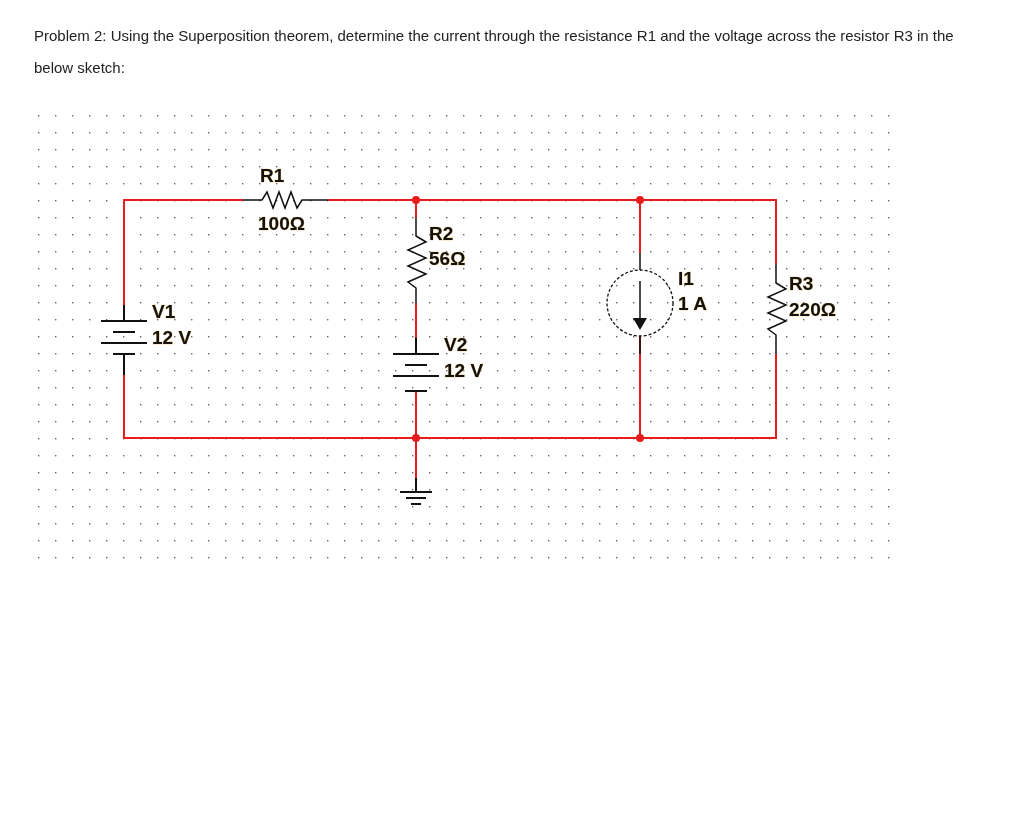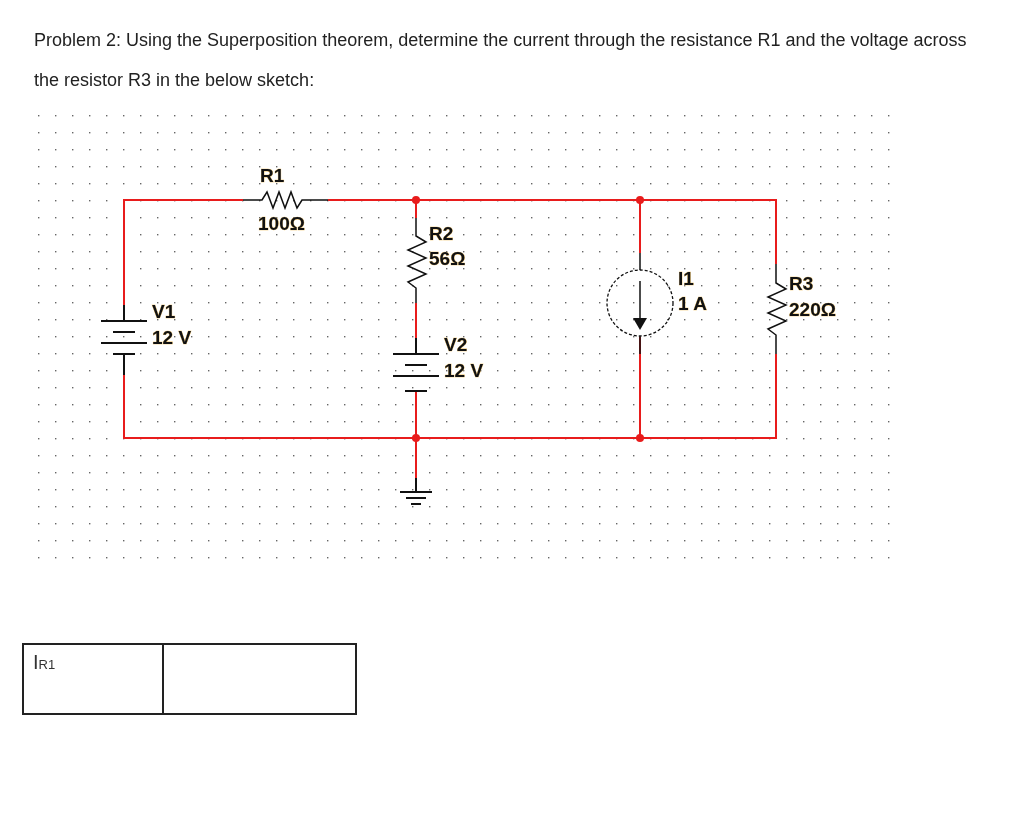--- a/index.html
+++ b/index.html
@@ -1,20 +1,20 @@
 <!DOCTYPE html>
 <html><head>
 <meta charset="utf-8">
 <style>
   html, body { margin: 0; padding: 0; background: #ffffff; }
   body { width: 1024px; height: 813px; position: relative; overflow: hidden;
          font-family: "DejaVu Sans", sans-serif; color: #222; }
   .problem { position: absolute; left: 34px; top: 20px; width: 960px;
-             font-family: "Liberation Sans", sans-serif; font-size: 18px;
-             line-height: 40px; color: #222; }
+             font-family: "Liberation Sans", sans-serif; font-size: 15px;
+             line-height: 32px; color: #222; }
   #schematic { position: absolute; left: 0; top: 0; }
   .lbl { font-family: "Liberation Sans", sans-serif; font-weight: bold; font-size: 19px;
          fill: #111; stroke: #f0c060; stroke-width: 0.6px; paint-order: stroke; }
   table.answers { position: absolute; left: 22px; top: 643px; border-collapse: collapse;
                   font-family: "Liberation Sans", sans-serif; }
   table.answers td { border: 2px solid #222; height: 56px; vertical-align: top; padding: 6px 9px; }
   table.answers td.k { width: 120px; font-size: 20px; color: #333; }
   table.answers td.v { width: 173px; }
   .sub { font-size: 13px; }
 </style>
@@ -1474,18 +1474,14 @@
     <line x1="640" y1="281" x2="640" y2="318" stroke="#111" stroke-width="1.5"></line>
     <polygon points="633,318 647,318 640,330" fill="#111"></polygon>
     <line x1="640" y1="336" x2="640" y2="354" stroke="#111" stroke-width="1.5"></line>
   </g>
   <text class="lbl" x="678" y="285">I1</text>
   <text class="lbl" x="678" y="310">1 A</text>
 </svg>
 
 <table class="answers">
   <tbody>
-      <tr>
-    <td class="k"><span>I</span><span class="sub">R1</span></td>
-    <td class="v"></td>
-  </tr>
 </tbody>
   </table>
 
 </body></html>

